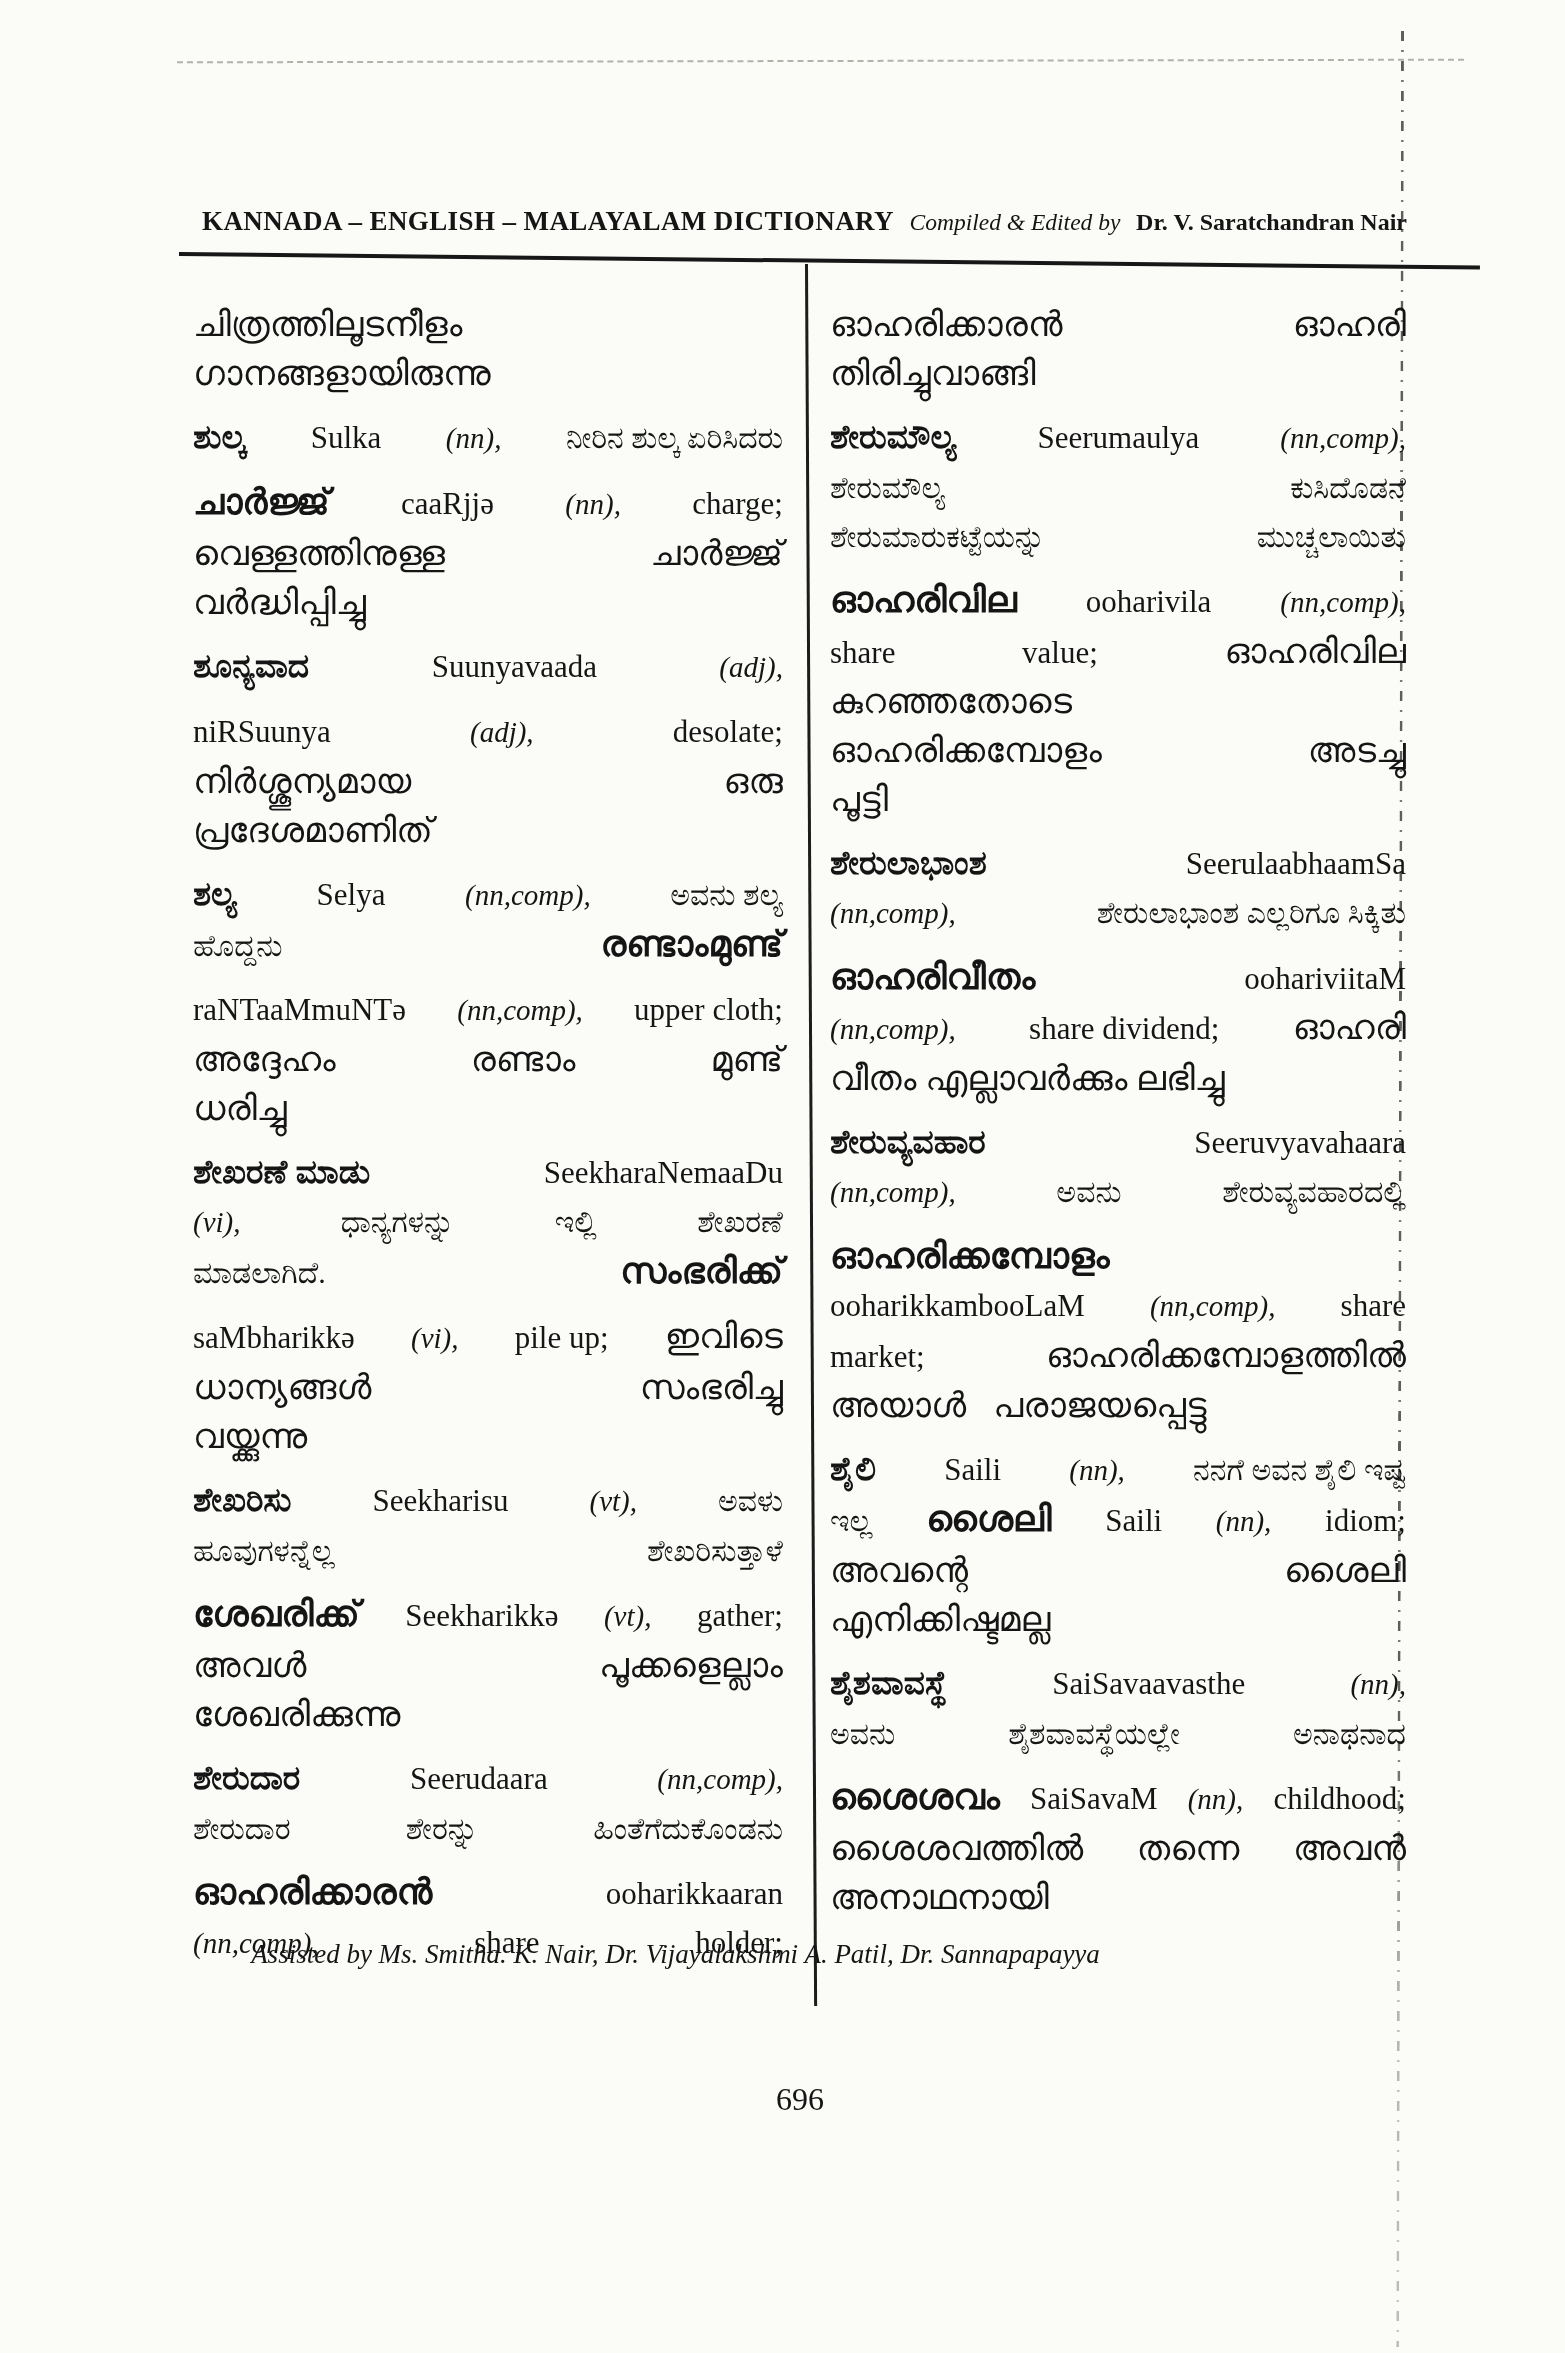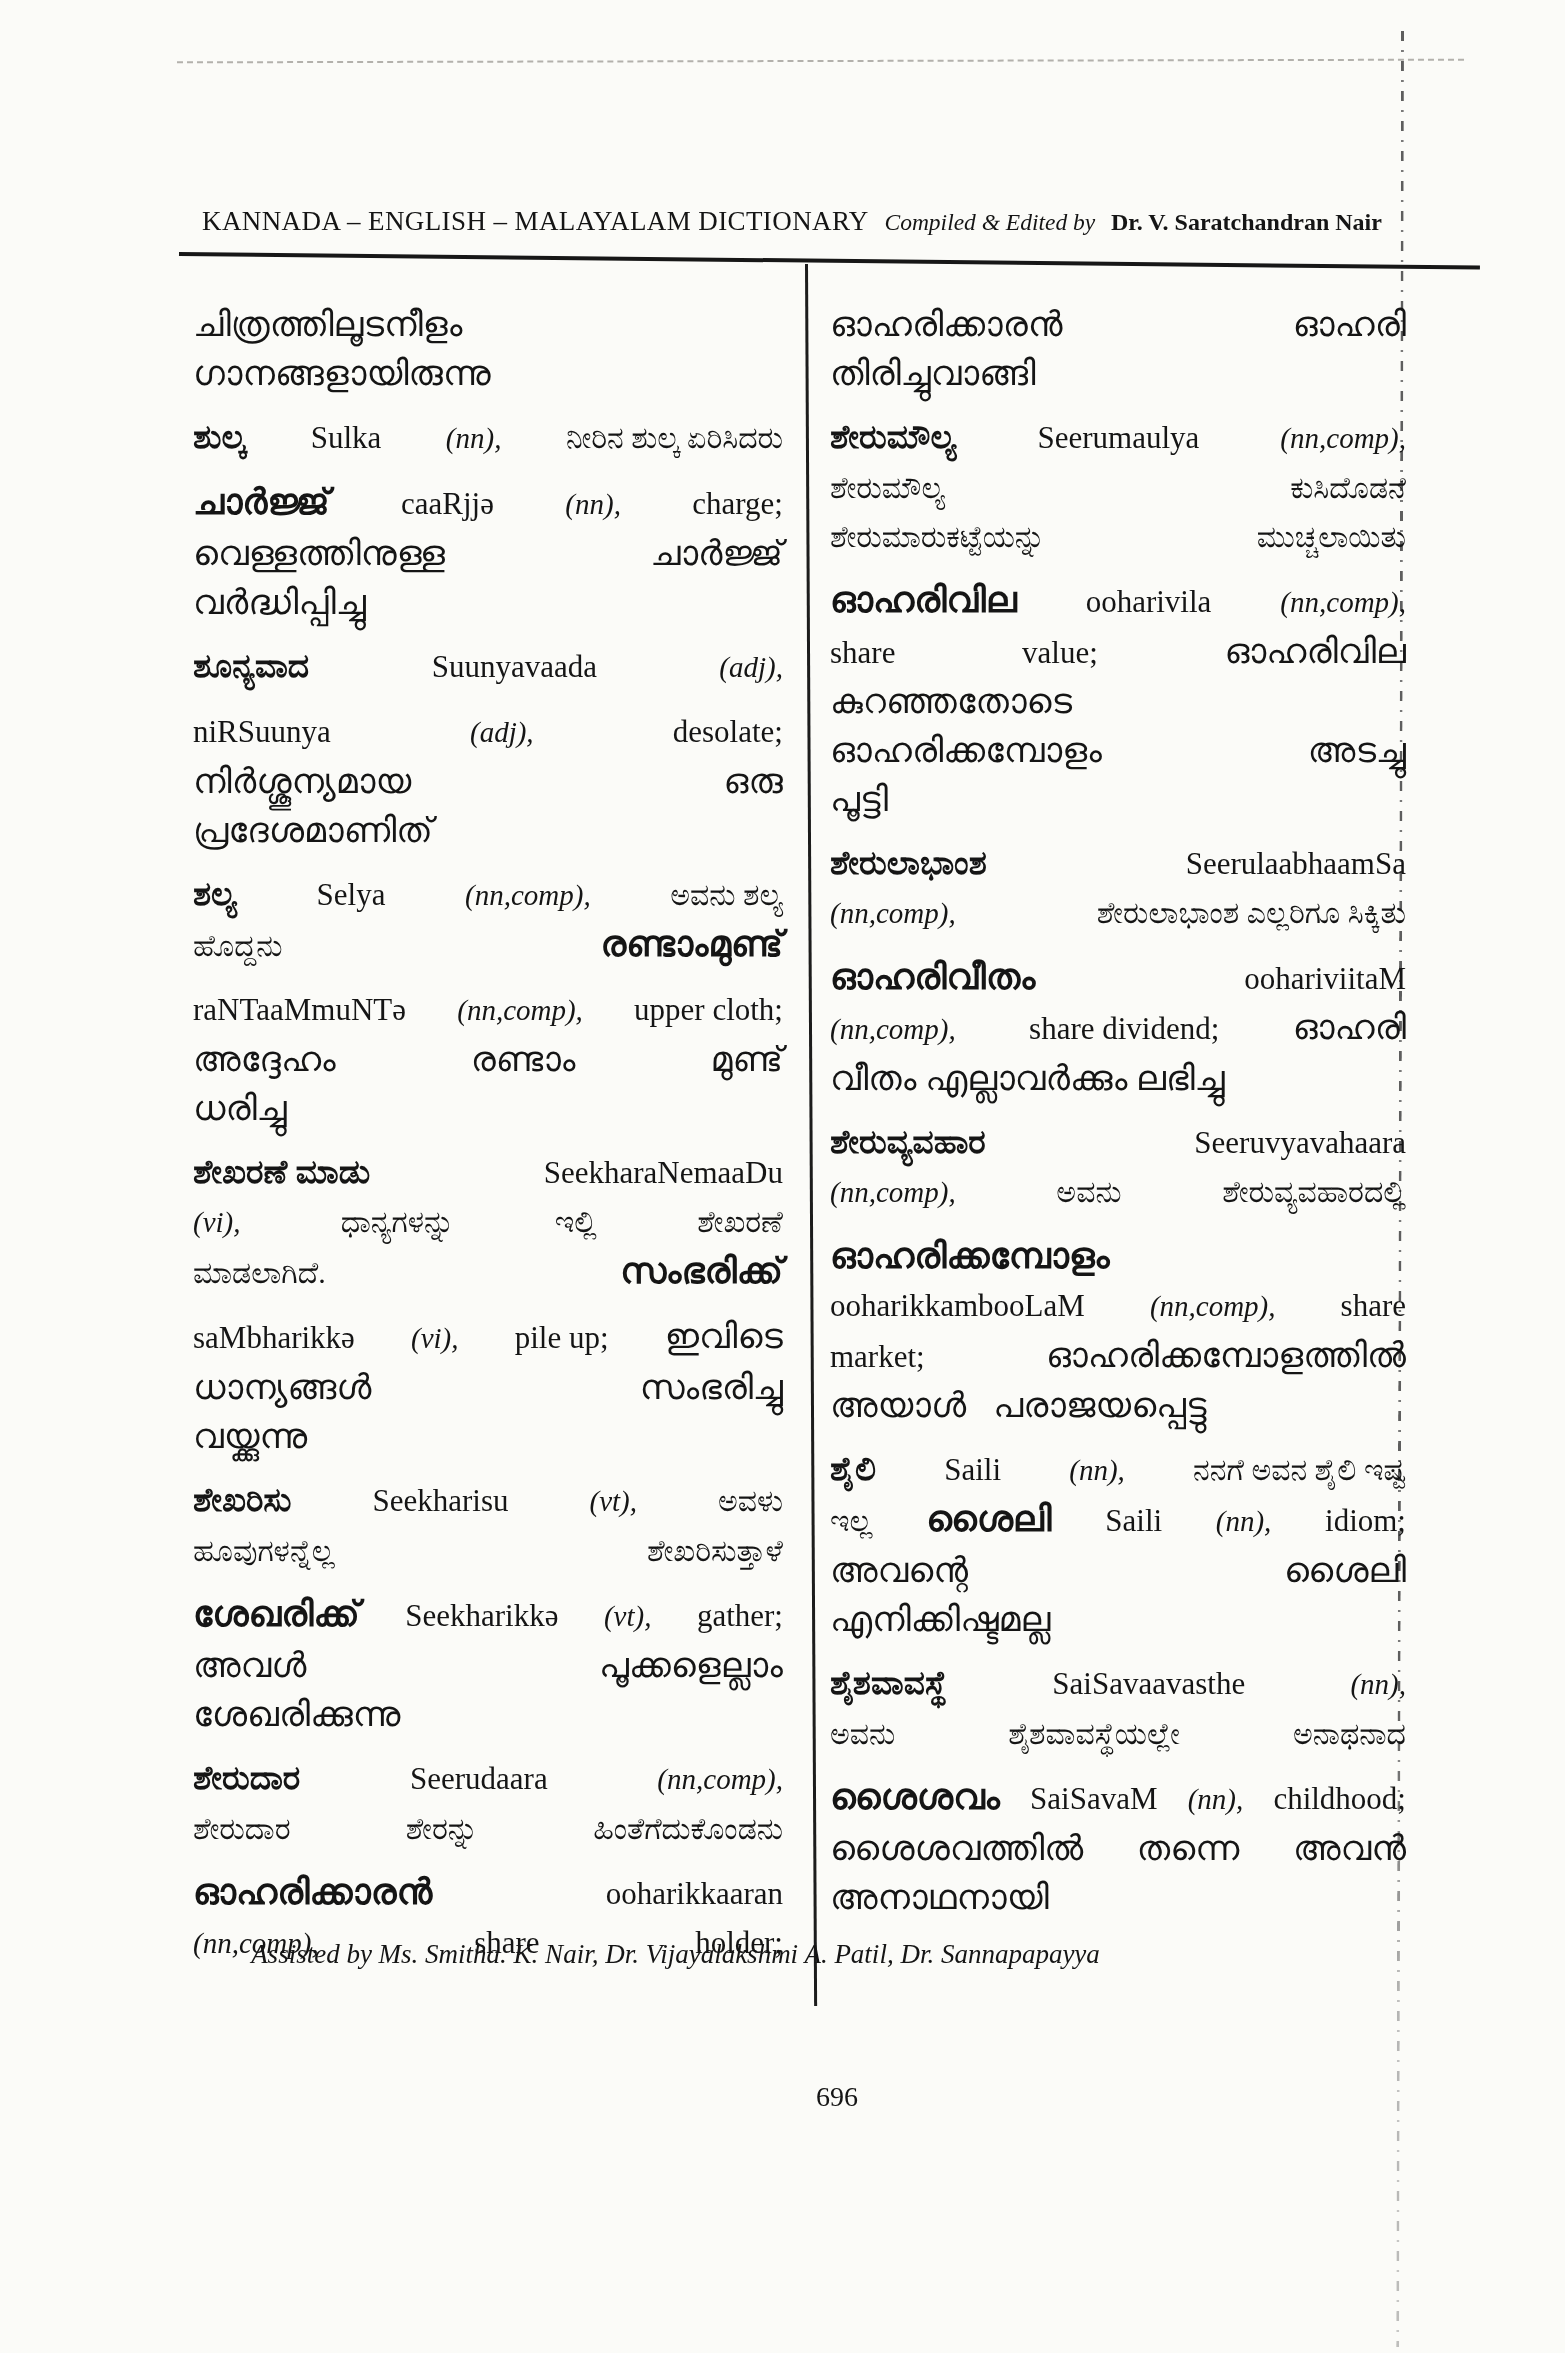--- a/index.html
+++ b/index.html
@@ -26,21 +26,21 @@
     background:repeating-linear-gradient(to bottom,#4c4c4c 0 10.2px,rgba(0,0,0,0) 10.2px 19px,#6a6a6a 19px 21px,rgba(0,0,0,0) 21px 30px);
     transform:rotate(0.12deg);transform-origin:top center;
     -webkit-mask-image:linear-gradient(to bottom,rgba(0,0,0,.9) 0 72%,rgba(0,0,0,.4) 85%,rgba(0,0,0,.35) 100%);
             mask-image:linear-gradient(to bottom,rgba(0,0,0,.9) 0 72%,rgba(0,0,0,.4) 85%,rgba(0,0,0,.35) 100%);
   }
   
   .header{
     position:absolute;left:202px;top:206px;width:1224px;
     display:flex;align-items:baseline;gap:15.7px;white-space:nowrap;
   }
-  .header .title{font-weight:400;font-size:27px;letter-spacing:0.4px;}
+  .header .title{font-weight:700;font-size:27px;letter-spacing:0.4px;}
   .header .compiled{font-style:italic;font-size:23.5px;}
   .header .editor{font-weight:700;font-size:24px;}
   
   .column{position:absolute;top:300px;}
   .column.left{left:193px;width:590px;}
   .column.right{left:830px;width:576px;}
   .line{
     display:flex;align-items:baseline;line-height:49px;min-height:49px;
     white-space:nowrap;
   }
@@ -52,22 +52,22 @@
   .kn {font-size:30px;}
   .knb{font-size:33px;font-weight:700;}
   .rom{font-size:31px;}
   .it {font-size:29px;font-style:italic;}
   
   .footer-credit{
     position:absolute;left:187px;top:1939px;width:977px;text-align:center;
     font-style:italic;font-size:27px;
   }
   .page-number{
-    position:absolute;left:782px;top:2081px;width:110px;text-align:center;
-    font-size:28px;
+    position:absolute;left:745px;top:2081px;width:110px;text-align:center;
+    font-size:32px;
   }
 </style>
 </head>
 <body>
 
 <div class="top-dashed-line"></div>
 <div class="header-rule"></div>
 <div class="center-divider"></div>
 <div class="right-edge-line"></div>
 

